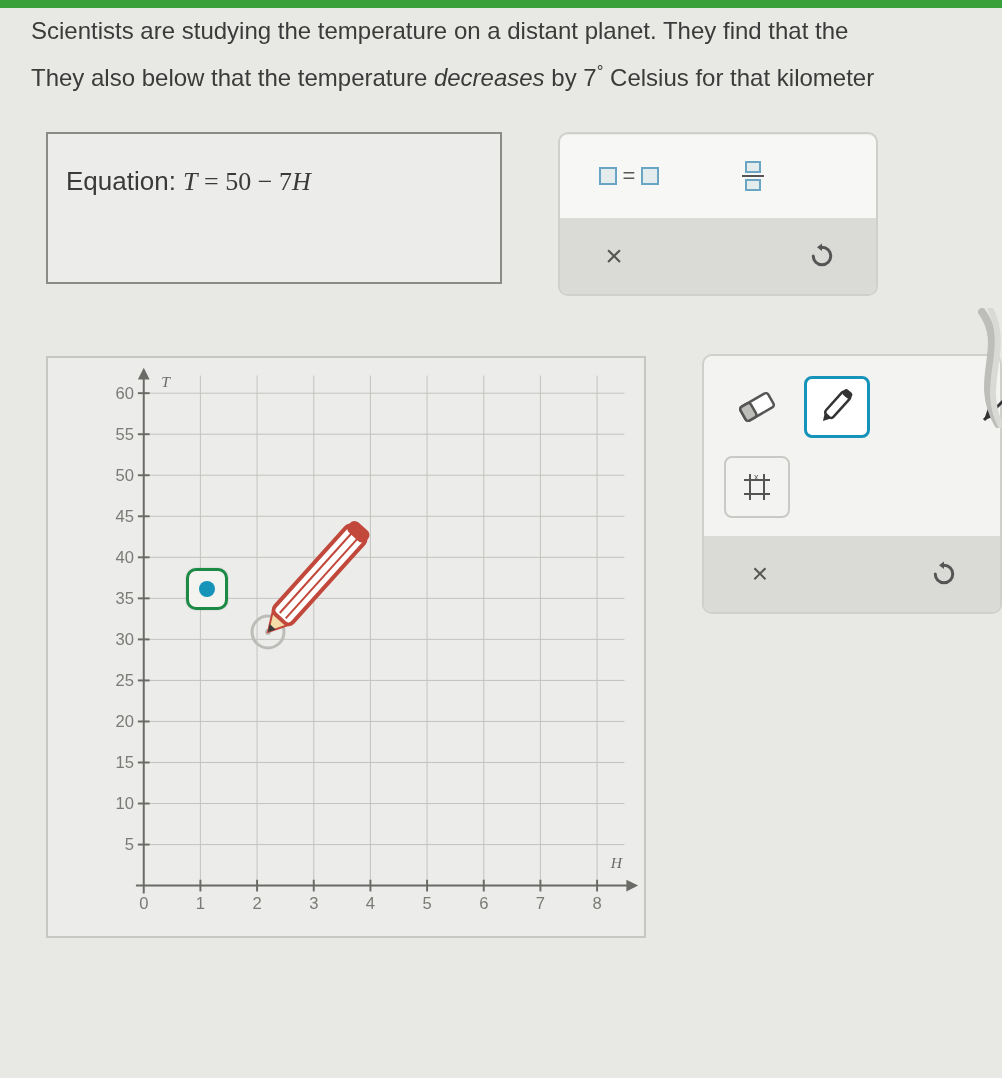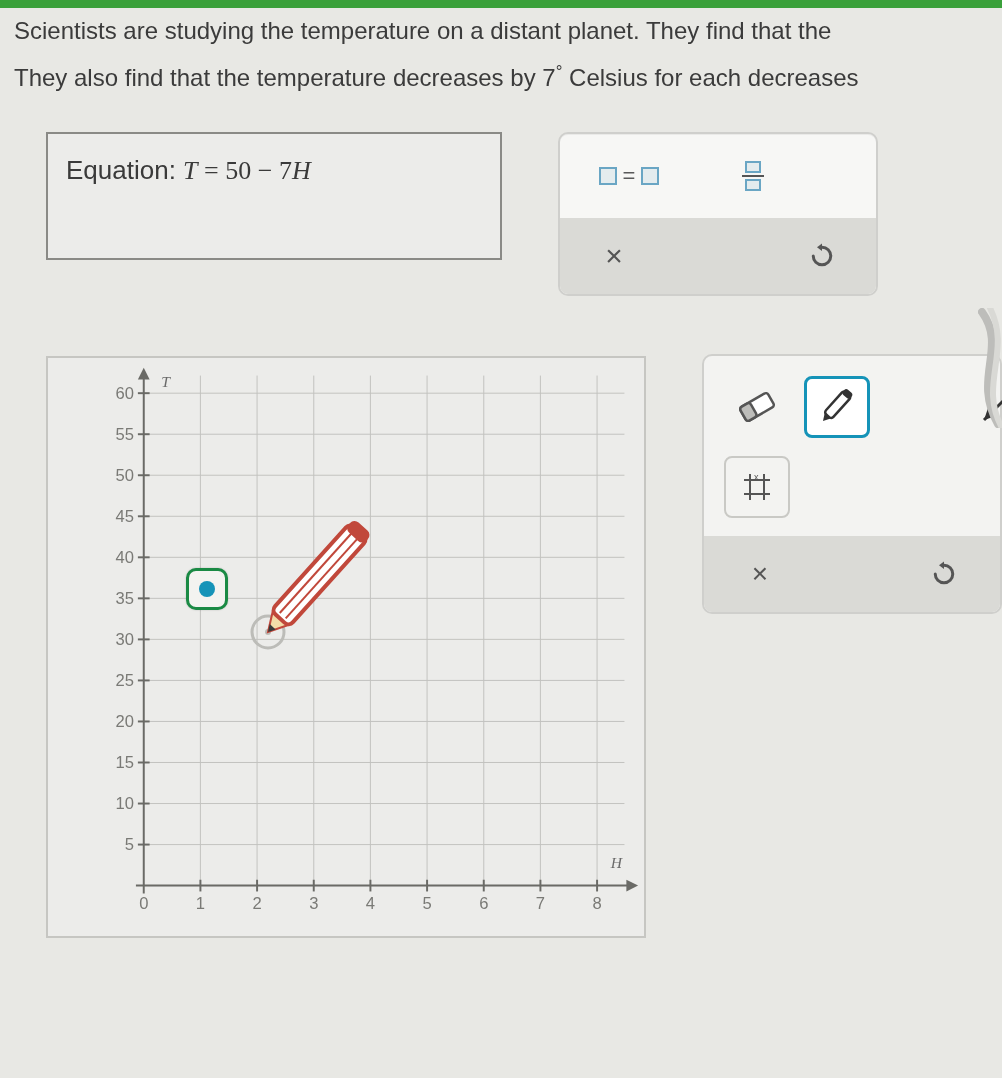--- a/index.html
+++ b/index.html
@@ -16,37 +16,38 @@
     position: absolute;
     top: 0; left: 0; right: 0;
     height: 8px;
     background: #3aa03a;
   }
   .problem-text {
     padding: 12px 14px 0 14px;
     font-size: 24px;
     line-height: 1.55;
     color: #3b3b3b;
+    margin-left: 17px;
   }
   .problem-text .para { margin-bottom: 10px; }
-  .ital { }
+  .ital { font-style: italic; }
   .mathit { font-family: Georgia, 'Times New Roman', serif; font-style: italic; }
   .deg { font-size: 0.7em; vertical-align: super; }
 
   .equation-row {
     display: flex;
     align-items: flex-start;
     gap: 56px;
     margin: 36px 0 0 46px;
   }
   .equation-box {
     border: 2px solid #8a8a86;
     width: 456px;
-    height: 128px;
-    padding: 21px 18px;
+    height: 152px;
+    padding: 32px 18px;
     background: #ececea;
     font-size: 26px;
     color: #3a3a3a;
   }
   .equation-box .eq-label { display: inline; }
   .equation-box .eq-body { font-family: Georgia,'Times New Roman',serif; }
 
   .keypad {
     border: 2px solid #cfcfcc;
     border-radius: 10px;
@@ -178,21 +179,21 @@
 </head>
 <body>
 
 <div class="top-bar"></div>
 
 <div class="problem-text">
   <div class="para">
     <span>Scientists are studying the temperature on a distant planet. They find that the </span>
   </div>
   <div class="para">
-    <span>They also find that the temperature </span><span class="ital">decreases</span><span> by </span><span>7</span><span class="deg">°</span><span> Celsius for each decreases</span>
+    <span>They also below that the temperature </span><span class="ital">decreases</span><span> by </span><span>7</span><span class="deg">°</span><span> Celsius for that kilometer</span>
   </div>
 </div>
 
 <div class="equation-row">
   <div class="equation-box">
     <span class="eq-label">Equation:  </span>
     <span class="eq-body mathit" style="font-style:normal">
       <span class="mathit" style="font-style:italic">T</span> = 50 − 7<span class="mathit" style="font-style:italic">H</span>
     </span>
   </div>

